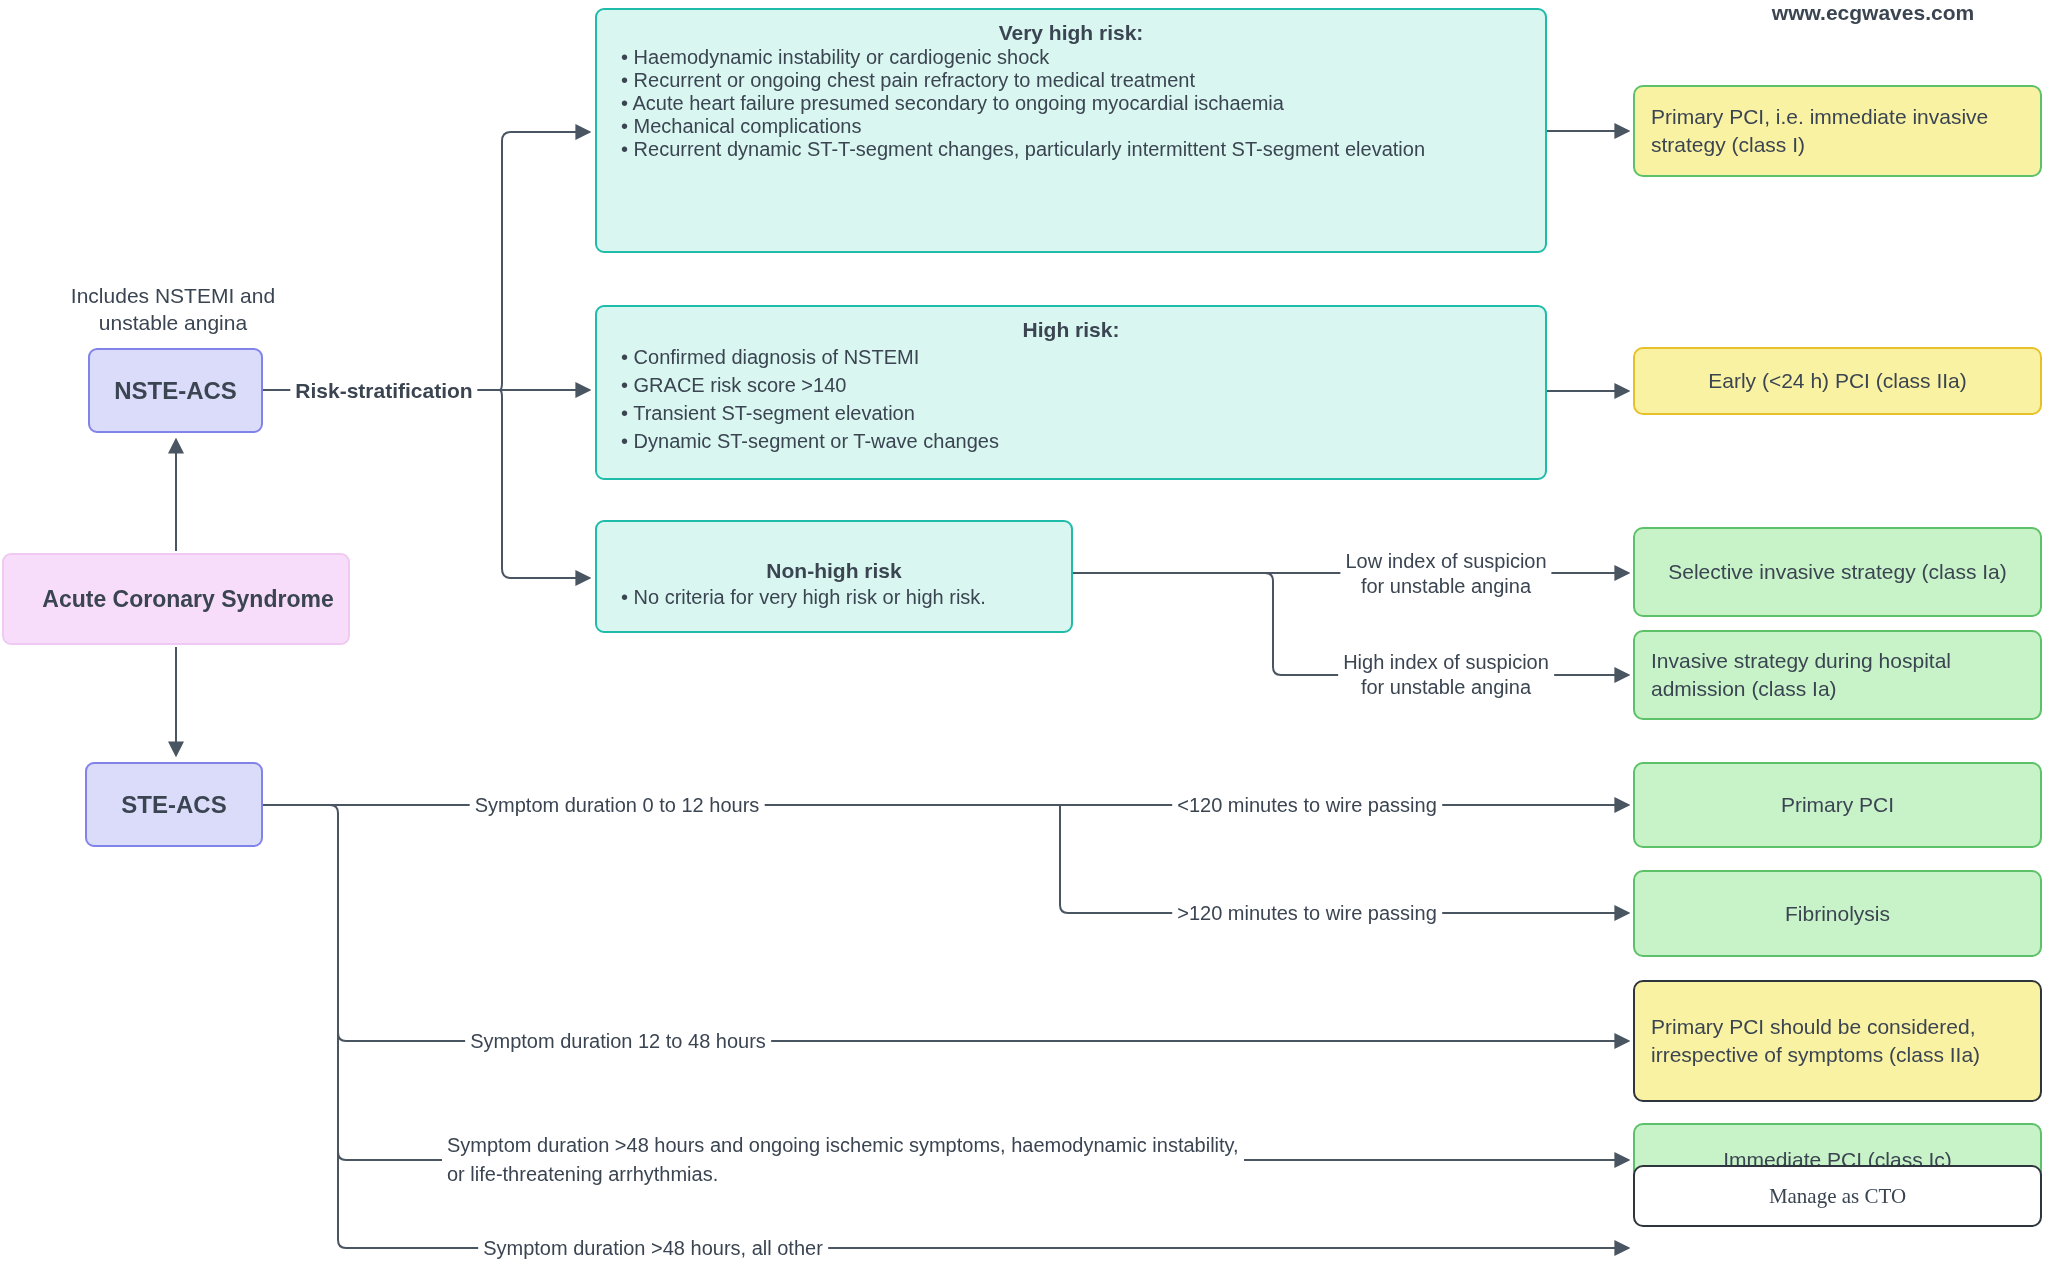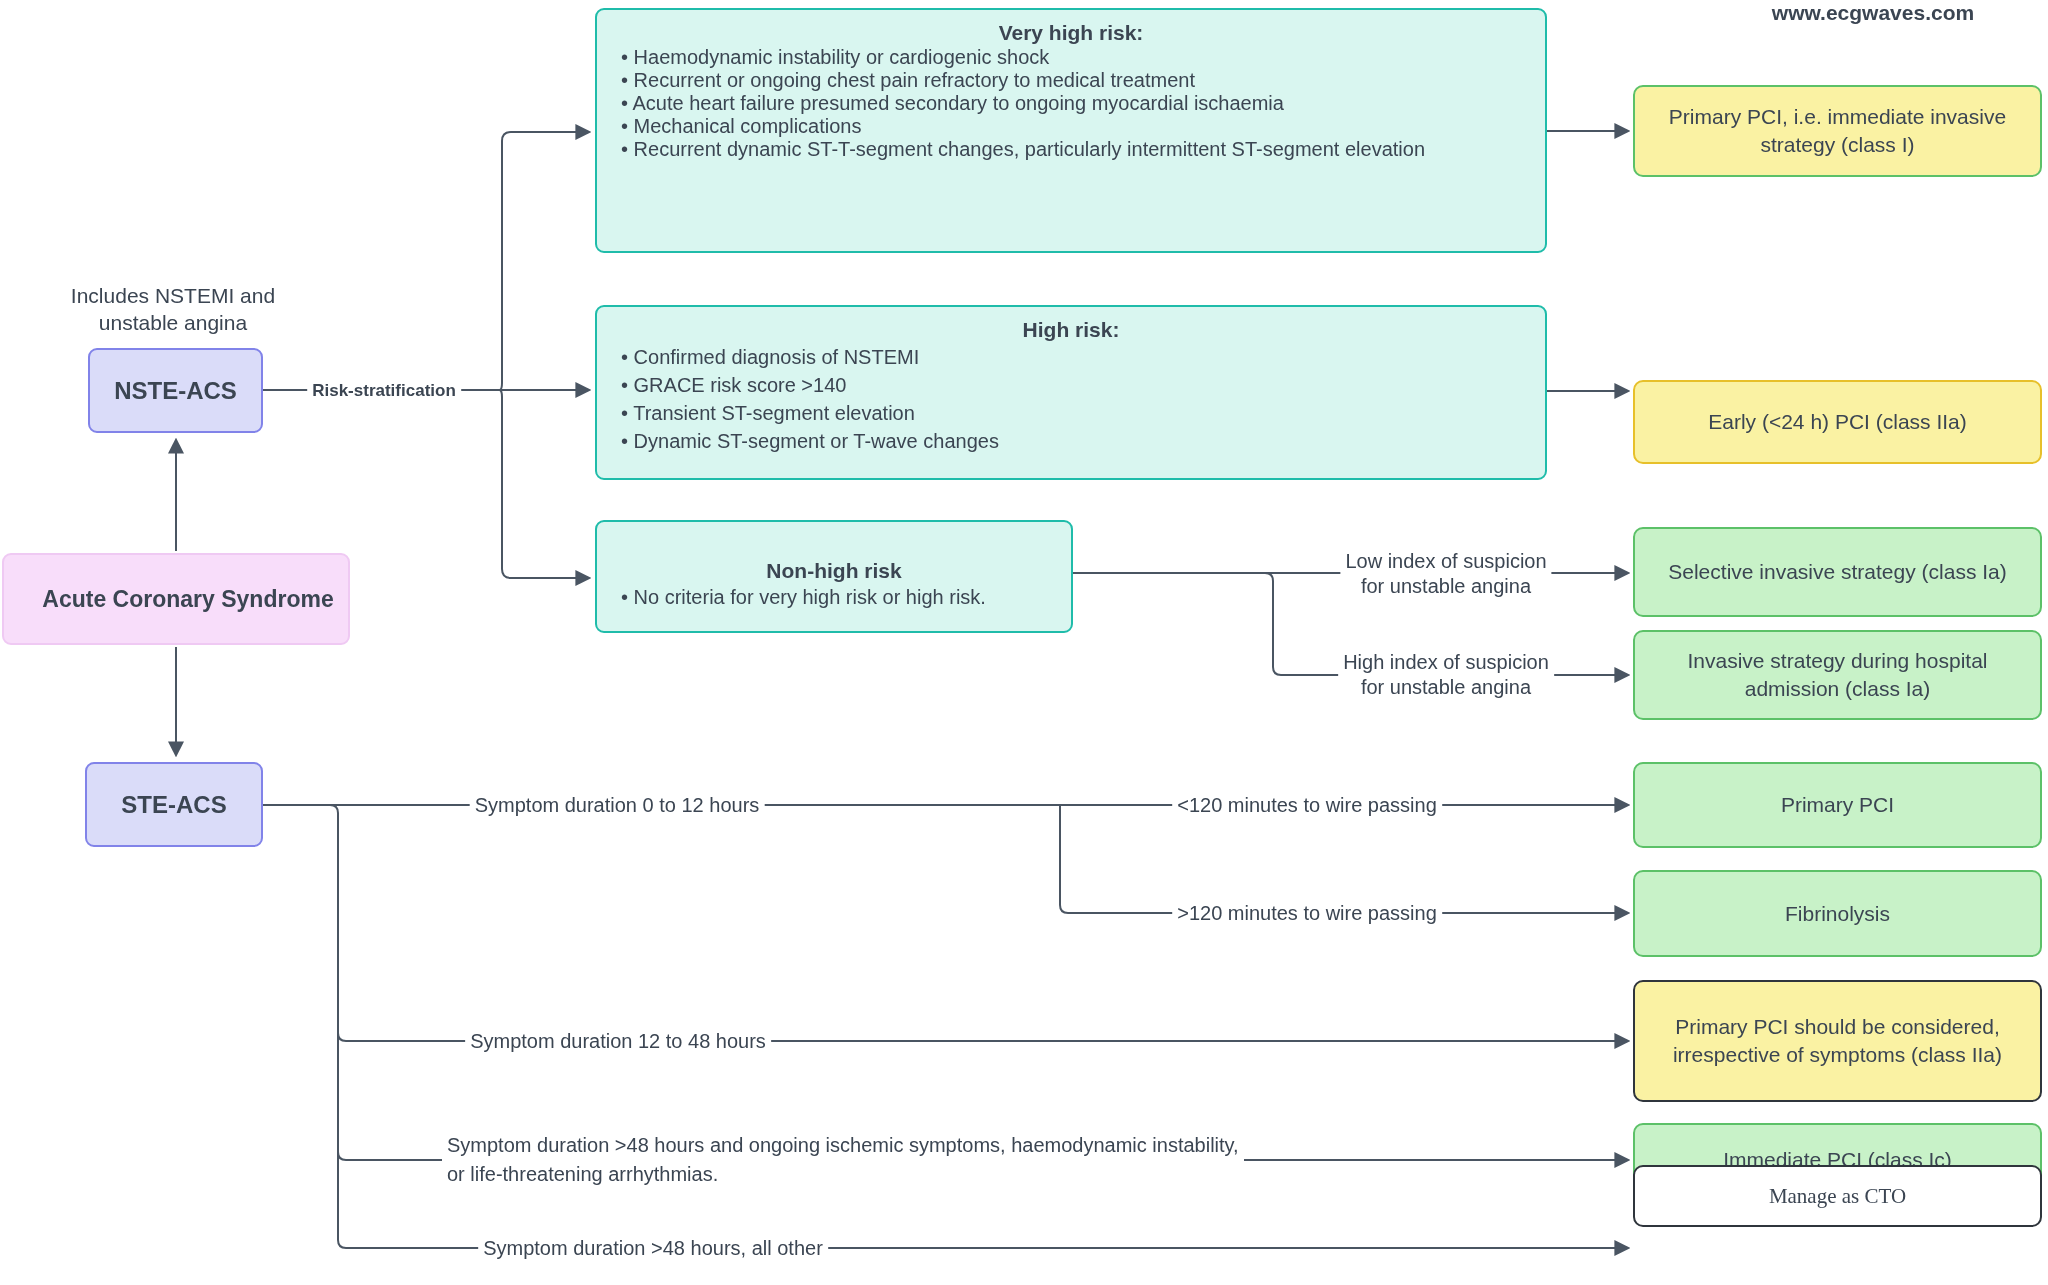--- a/index.html
+++ b/index.html
@@ -4,21 +4,21 @@
 <style>
   * { margin:0; padding:0; box-sizing:border-box; }
   body { background:#fff; }
   .canvas{
     position:relative; width:2048px; height:1285px; background:#fff;
     font-family:"Liberation Sans", sans-serif; color:var(--text,#3b4552); overflow:hidden;
   }
   svg.wires{ position:absolute; left:0; top:0; }
   .node{
     position:absolute; border:2px solid; border-radius:9px;
-    display:flex; align-items:center; justify-content:center; text-align:center;
+    display:flex; align-items:center; justify-content:center; 
   }
   .riskbox{ flex-direction:column; align-items:stretch; justify-content:flex-start;
     text-align:left; padding:9px 16px 6px 16px; }
   .riskbox .title{ text-align:center; font-weight:bold; font-size:21px; line-height:27px; }
   .bullet{ font-size:20px; padding-left:22px; text-indent:-14px; }
   .bullet::before{ content:"• "; }
   .vhr .bullet{ line-height:23px; }
   .hr  .bullet{ line-height:28px; }
   .nhr{ justify-content:center; padding-top:20px; }
   .nhr .bullet{ line-height:27px; }
@@ -32,21 +32,21 @@
   .green{ background:var(--green_fill,#c8f2c8); border-color:var(--green_border,#5cc168); }
   .b-green{ border-color:var(--green_border,#5cc168); }
   .b-gold{ border-color:var(--gold_border,#e7c02a); }
   .b-dark{ border-color:var(--dark_border,#2f353c); border-width:2.5px; }
   .whitebox{ background:#fff; border-color:var(--dark_border,#2f353c); border-width:2.5px; }
   .elabel{
     position:absolute; transform:translate(-50%,-50%); background:#fff; padding:0 5px;
     font-size:20px; line-height:25px; text-align:center; white-space:nowrap;
   }
   .pre{ white-space:pre-line; }
-  .bold{ font-weight:bold; font-size:17px; }
+  .bold{ font-weight:bold; font-size:21px; }
   .note{ position:absolute; font-size:21px; line-height:27px; text-align:center; white-space:pre-line; }
   .wm{ position:absolute; font-weight:bold; font-size:21px; text-align:center; }
 </style>
 </head>
 <body>
 
 <div class="canvas">
 
   <svg class="wires" width="2048" height="1285" viewBox="0 0 2048 1285">
     <defs>
@@ -114,21 +114,21 @@
     <div class="title">Non-high risk</div>
     <div>
         <div class="bullet">No criteria for very high risk or high risk.</div>
       </div>
   </div>
 
   <div class="node out yellow b-green" style="top:85px; height:92px;">
     <span>Primary PCI, i.e. immediate invasive strategy (class I)</span>
   </div>
 
-  <div class="node out yellow b-gold" style="top:347px; height:84px;margin-top:33px;">
+  <div class="node out yellow b-gold" style="top:347px; height:68px;">
     <span>Early (&lt;24 h) PCI (class IIa)</span>
   </div>
 
   <div class="node out green" style="top:527px; height:90px;">
     <span>Selective invasive strategy (class Ia)</span>
   </div>
 
   <div class="node out green" style="top:630px; height:90px;">
     <span>Invasive strategy during hospital admission (class Ia)</span>
   </div>

